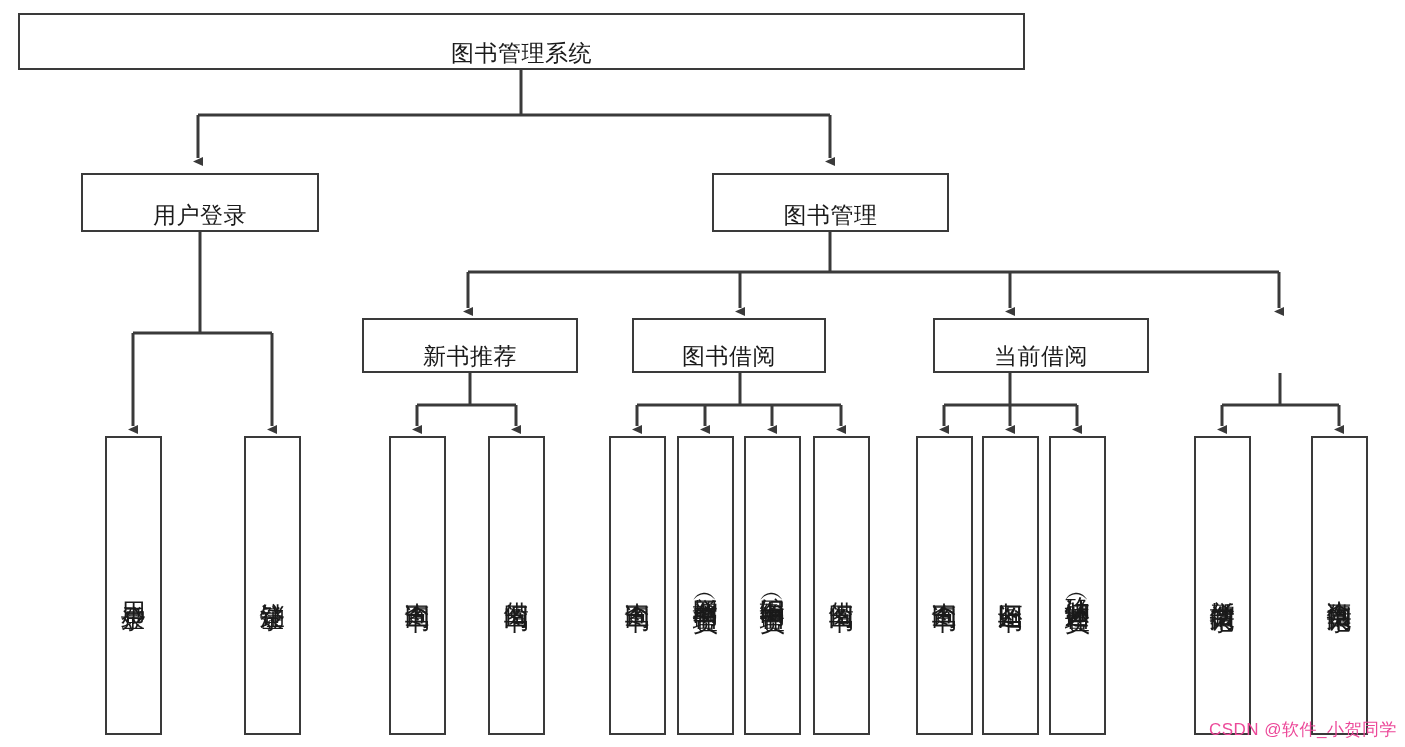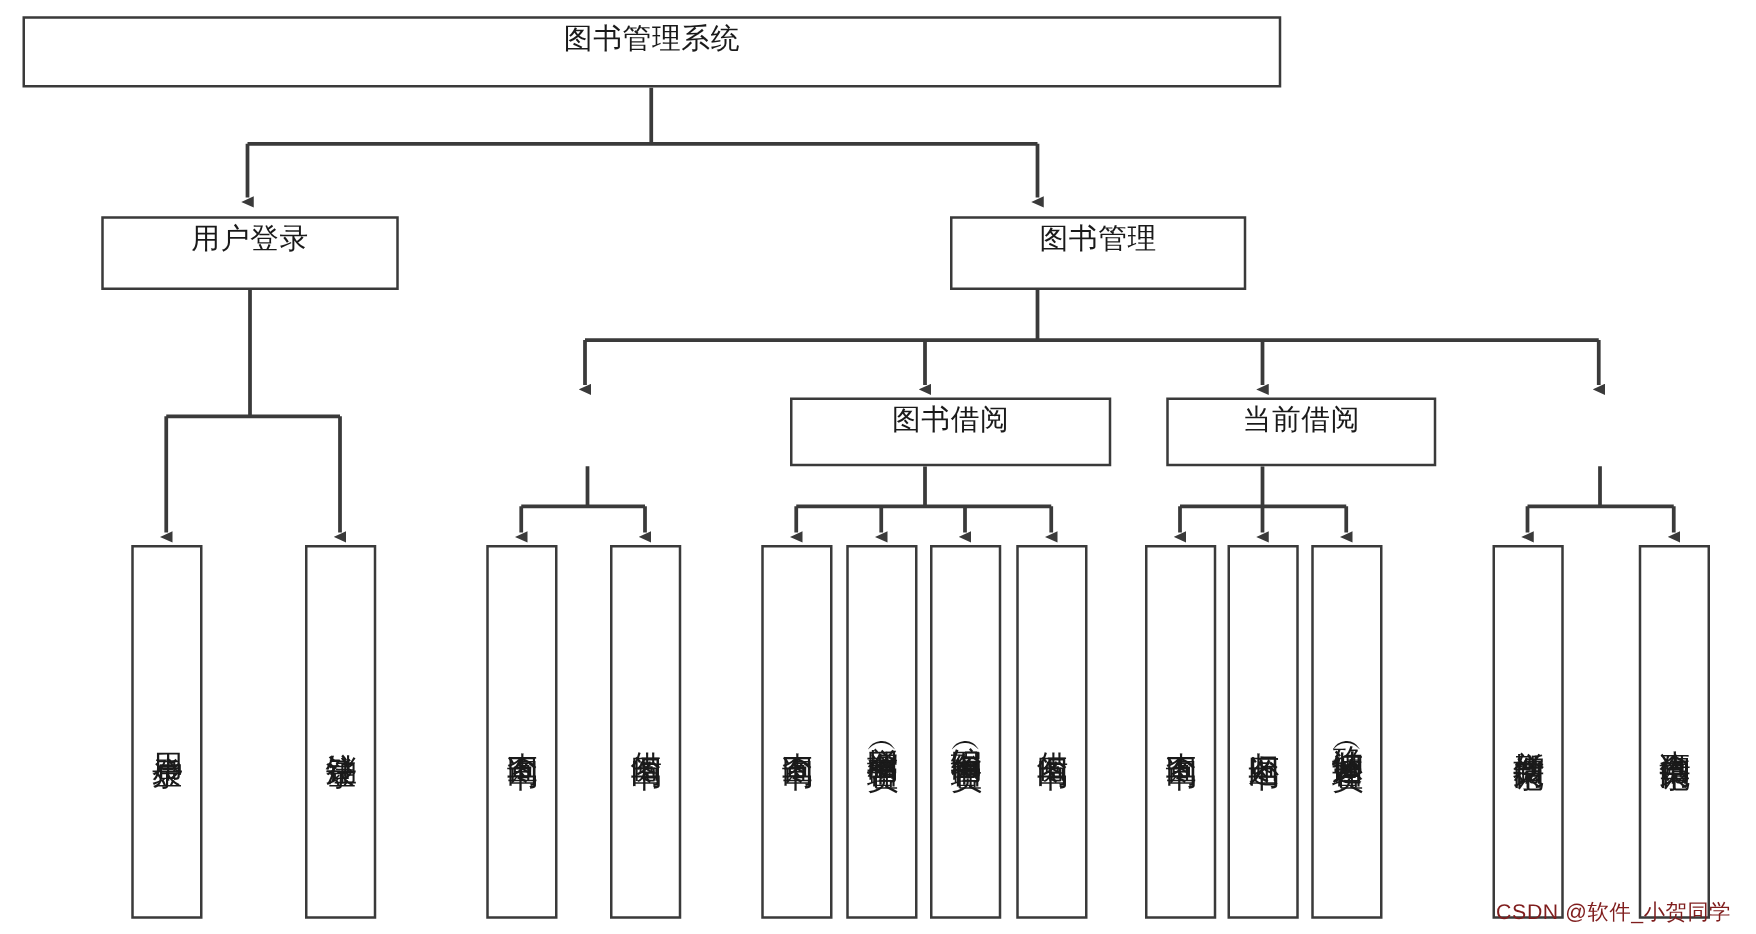--- a/index.html
+++ b/index.html
@@ -24,21 +24,21 @@
     top: 0;
     width: 1405px;
     height: 747px;
   }
   .node {
     position: absolute;
     box-sizing: border-box;
     background: #ffffff;
     border: 2.5px solid #3a3a3a;
     display: flex;
-    align-items: flex-start;
+    align-items: flex-end;
     justify-content: center;
     color: #1a1a1a;
   }
   .node .label {
     display: block;
     text-align: center;
     line-height: 1.32;
     letter-spacing: 0.5px;
   }
   .node.horiz .label {
@@ -52,24 +52,24 @@
   .node.vert .label {
     writing-mode: vertical-rl;
     text-orientation: upright;
     font-size: 25px;
     letter-spacing: 2px;
     line-height: 1.05;
     max-height: 100%;
   }
   #watermark {
     position: absolute;
-    right: 20px;
+    right: 8px;
     bottom: 6px;
     font-size: 17px;
-    color: #7f1d1d;
+    color: #ec4899;
     letter-spacing: 0.5px;
     white-space: nowrap;
     pointer-events: none;
     text-align: center;
   }
 </style>
 </head>
 <body>
 
 <div id="diagram-root">
@@ -124,25 +124,28 @@
     </g>
   </svg>
 
   <div class="node horiz" style="left:18px; top:13px; width:1007px; height:57px;">
     <span class="label">图书管理系统</span>
   </div>
 
   <div class="node horiz" style="left:81px; top:173px; width:238px; height:59px;">
     <span class="label">用户登录</span>
   </div>
-  <div class="node horiz" style="left:712px; top:173px; width:237px; height:59px;margin-left:48px;">
+  <div class="node horiz" style="left:712px; top:173px; width:237px; height:59px;">
     <span class="label">图书管理</span>
   </div>
 
-  <div class="node horiz" style="left:632px; top:318px; width:257px; height:55px;">
+  <div class="node horiz" style="left:362px; top:318px; width:216px; height:55px;">
+    <span class="label">新书推荐</span>
+  </div>
+  <div class="node horiz" style="left:632px; top:318px; width:194px; height:55px;">
     <span class="label">图书借阅</span>
   </div>
   <div class="node horiz" style="left:902px; top:318px; width:216px; height:55px;margin-left:31px;">
     <span class="label">当前借阅</span>
   </div>
 
   <div class="node vert" style="left:105px; top:436px; width:57px; height:299px;">
     <span class="label">用户登录</span>
   </div>
   <div class="node vert" style="left:244px; top:436px; width:57px; height:299px;">

